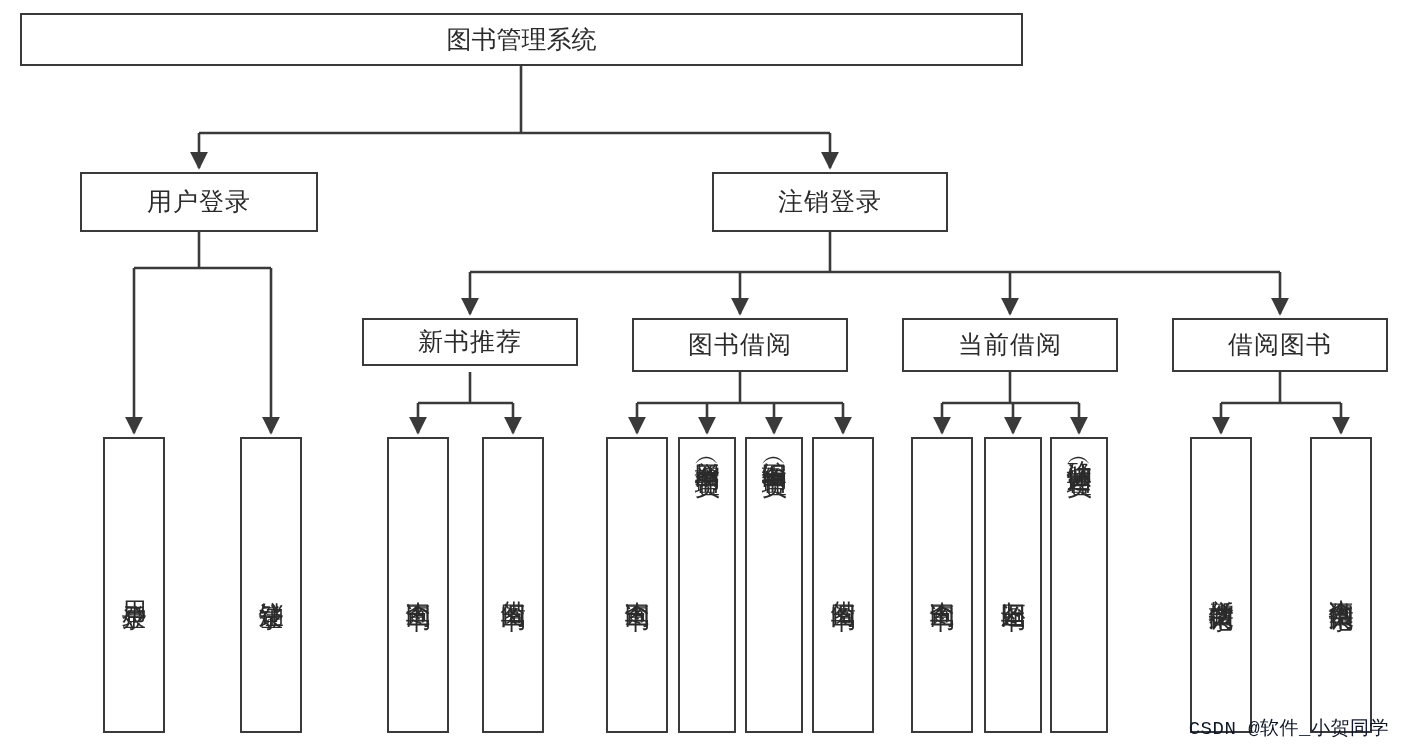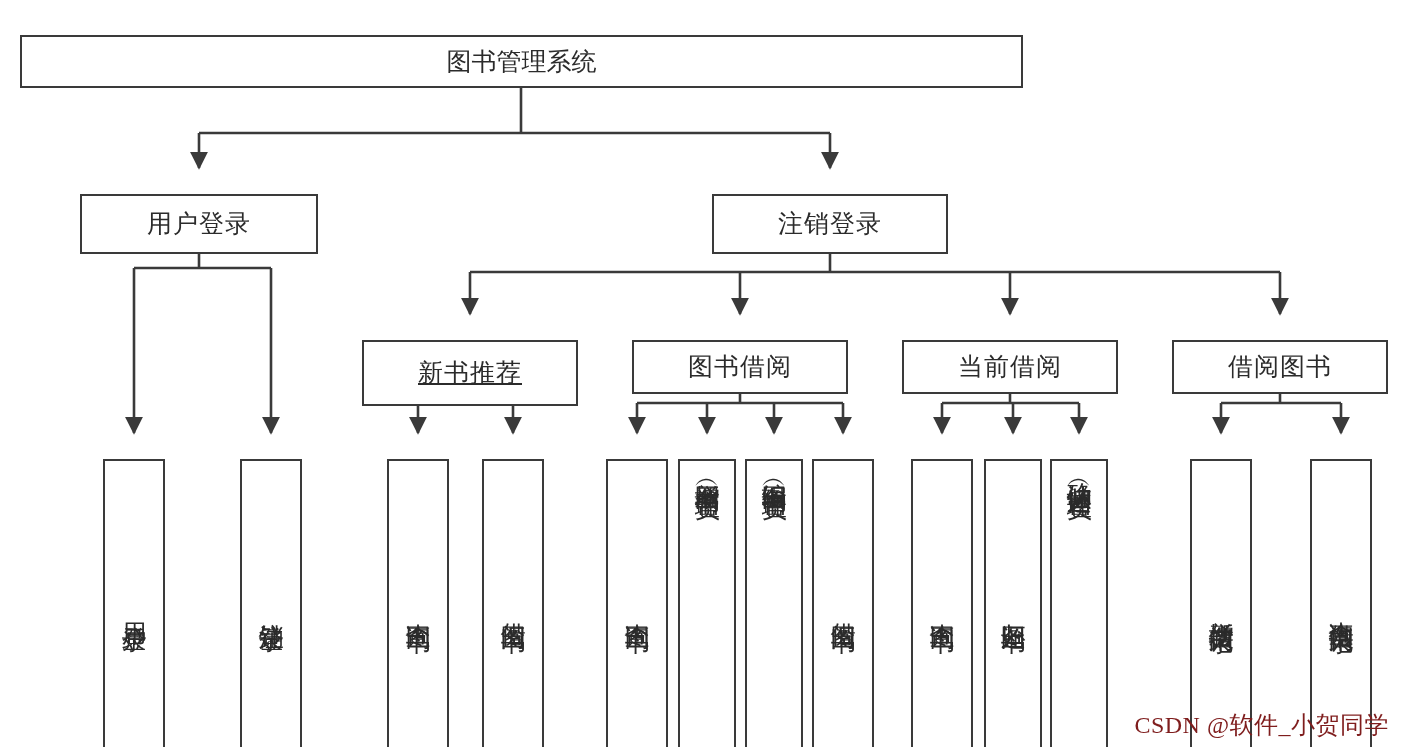--- a/index.html
+++ b/index.html
@@ -28,21 +28,20 @@
   }
   .node {
     position: absolute;
     box-sizing: border-box;
     background: #ffffff;
     border: 2.5px solid #3a3a3a;
     display: flex;
     align-items: center;
     justify-content: center;
     color: #2b2b2b;
-    margin-top: 22px;
   }
   .node.h {
     font-size: 25px;
     letter-spacing: 1px;
     line-height: 1.1;
   }
   .node.root {
     font-size: 25px;
   }
   .node.leaf {
@@ -68,25 +67,25 @@
     justify-content: center;
   }
   .leaf-inner.top {
     align-items: flex-start;
     padding-top: 2px;
   }
   .watermark {
     position: absolute;
     right: 16px;
     bottom: 6px;
-    font-size: 24px;
-    color: #7f1d1d;
+    font-size: 19px;
+    color: #0f172a;
     letter-spacing: 0.5px;
     white-space: nowrap;
-    font-family: Liberation Serif, serif;
+    font-family: Liberation Mono, monospace;
   }
 </style>
 </head>
 <body>
 
 <div id="canvas">
 
   <svg class="wires" viewBox="0 0 1405 747" xmlns="http://www.w3.org/2000/svg">
     <defs>
       <marker id="arrow" viewBox="0 0 10 10" refX="9" refY="5" markerWidth="7" markerHeight="7" orient="auto-start-reverse">
@@ -141,21 +140,21 @@
     <span>图书管理系统</span>
   </div>
 
   <div class="node h" style="left:80px; top:172px; width:238px; height:60px;">
     <span>用户登录</span>
   </div>
   <div class="node h" style="left:712px; top:172px; width:236px; height:60px;">
     <span>注销登录</span>
   </div>
 
-  <div class="node h" style="left:362px; top:318px; width:216px; height:66px;text-decoration:underline;">
+  <div class="node h" style="left:362px; top:318px; width:216px; height:48px;">
     <span>新书推荐</span>
   </div>
   <div class="node h" style="left:902px; top:318px; width:216px; height:54px;">
     <span>当前借阅</span>
   </div>
   <div class="node h" style="left:632px; top:318px; width:216px; height:54px;">
     <span>图书借阅</span>
   </div>
   <div class="node h" style="left:1172px; top:318px; width:216px; height:54px;">
     <span>借阅图书</span>

